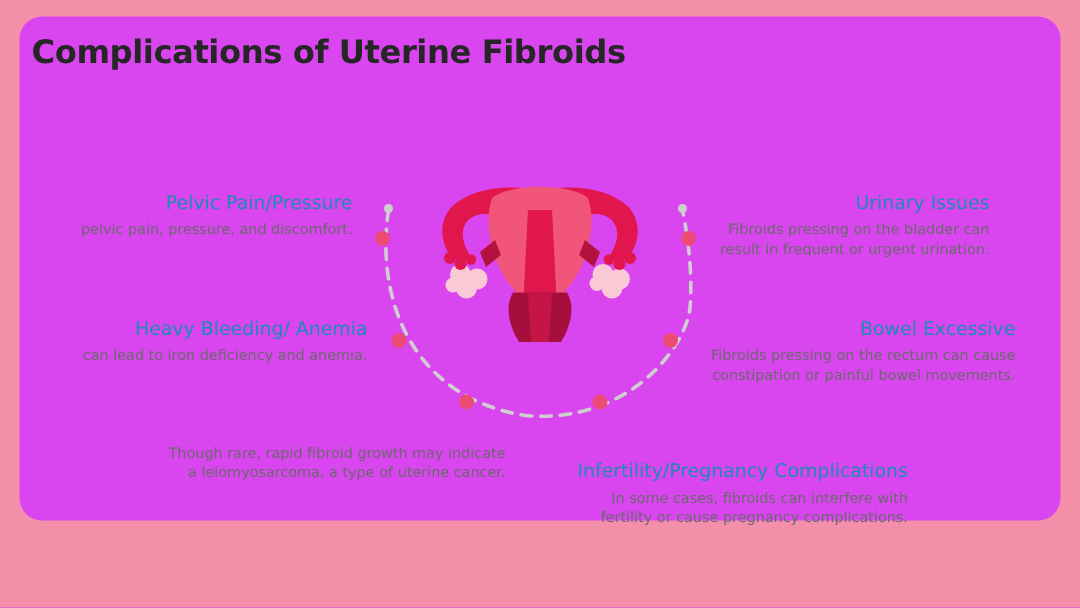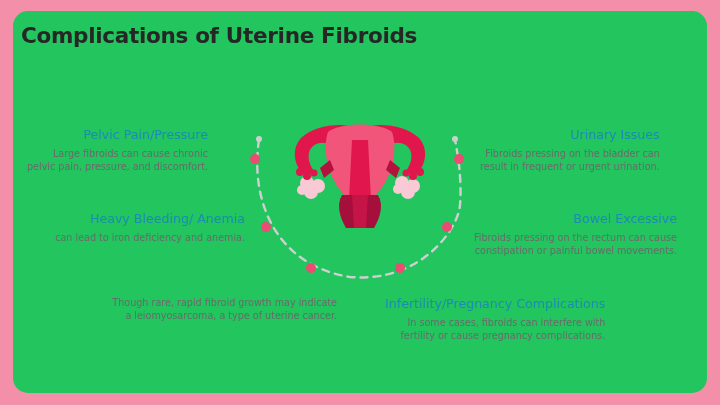--- a/index.html
+++ b/index.html
@@ -4,22 +4,22 @@
 <style>
   html, body { margin: 0; padding: 0; }
   body {
     width: 720px; height: 405px; overflow: hidden;
     background: #f48faa;
     font-family: "DejaVu Sans", sans-serif;
     position: relative;
   }
   .card {
     position: absolute; left: 13px; top: 11px;
-    width: 694px; height: 382px;
-    background: #22c55e;
+    width: 694px; height: 336px;
+    background: #d946ef;
     border-radius: 15px;
   }
   .title {
     position: absolute; left: 8px; top: 12px;
     margin: 0;
     font-family: "DejaVu Sans", sans-serif;
     font-weight: bold;
     font-size: 21.5px;
     letter-spacing: -0.3px;
     color: #262626;
@@ -93,23 +93,22 @@
     <path d="M352,140 L368,140 L371,200 L349,200 Z" fill="#e0164d"></path>
 
     <path d="M320,168 L330,160 L334,170 L324,178 Z" fill="#b3123f"></path>
     <path d="M400,168 L390,160 L386,170 L396,178 Z" fill="#b3123f"></path>
 
     <path d="M342,195 C336,205 340,218 346,228 L374,228 C380,218 384,205 378,195 Z" fill="#a60f3c"></path>
     <path d="M352,195 L368,195 L366,228 L354,228 Z" fill="#c51446"></path>
   </g>
 </svg>
 
-<div class="item left" style="right:512px; top:127px;">
+<div class="item left" style="right:485px; top:127px;">
   <h3>Pelvic Pain/Pressure</h3>
-  <p>Large fibroids can cause chronic</p>
   <p>pelvic pain, pressure, and discomfort.</p>
 </div>
 
 <div class="item left" style="right:475px; top:211px;margin-left:11px;">
   <h3>Heavy Bleeding/ Anemia</h3>
   <p>can lead to iron deficiency and anemia.</p>
 </div>
 
 <div class="item left" style="right:383px; top:296px;">
   <p>Though rare, rapid fibroid growth may indicate</p>
@@ -121,17 +120,17 @@
   <p>Fibroids pressing on the bladder can</p>
   <p>result in frequent or urgent urination.</p>
 </div>
 
 <div class="item right" style="left:474px; top:211px;">
   <h3>Bowel Excessive</h3>
   <p>Fibroids pressing on the rectum can cause</p>
   <p>constipation or painful bowel movements.</p>
 </div>
 
-<div class="item right" style="left:385px; top:296px;">
+<div class="item right" style="left:385px; top:306px;">
   <h3>Infertility/Pregnancy Complications</h3>
   <p>In some cases, fibroids can interfere with</p>
   <p>fertility or cause pregnancy complications.</p>
 </div>
 
 </body></html>

